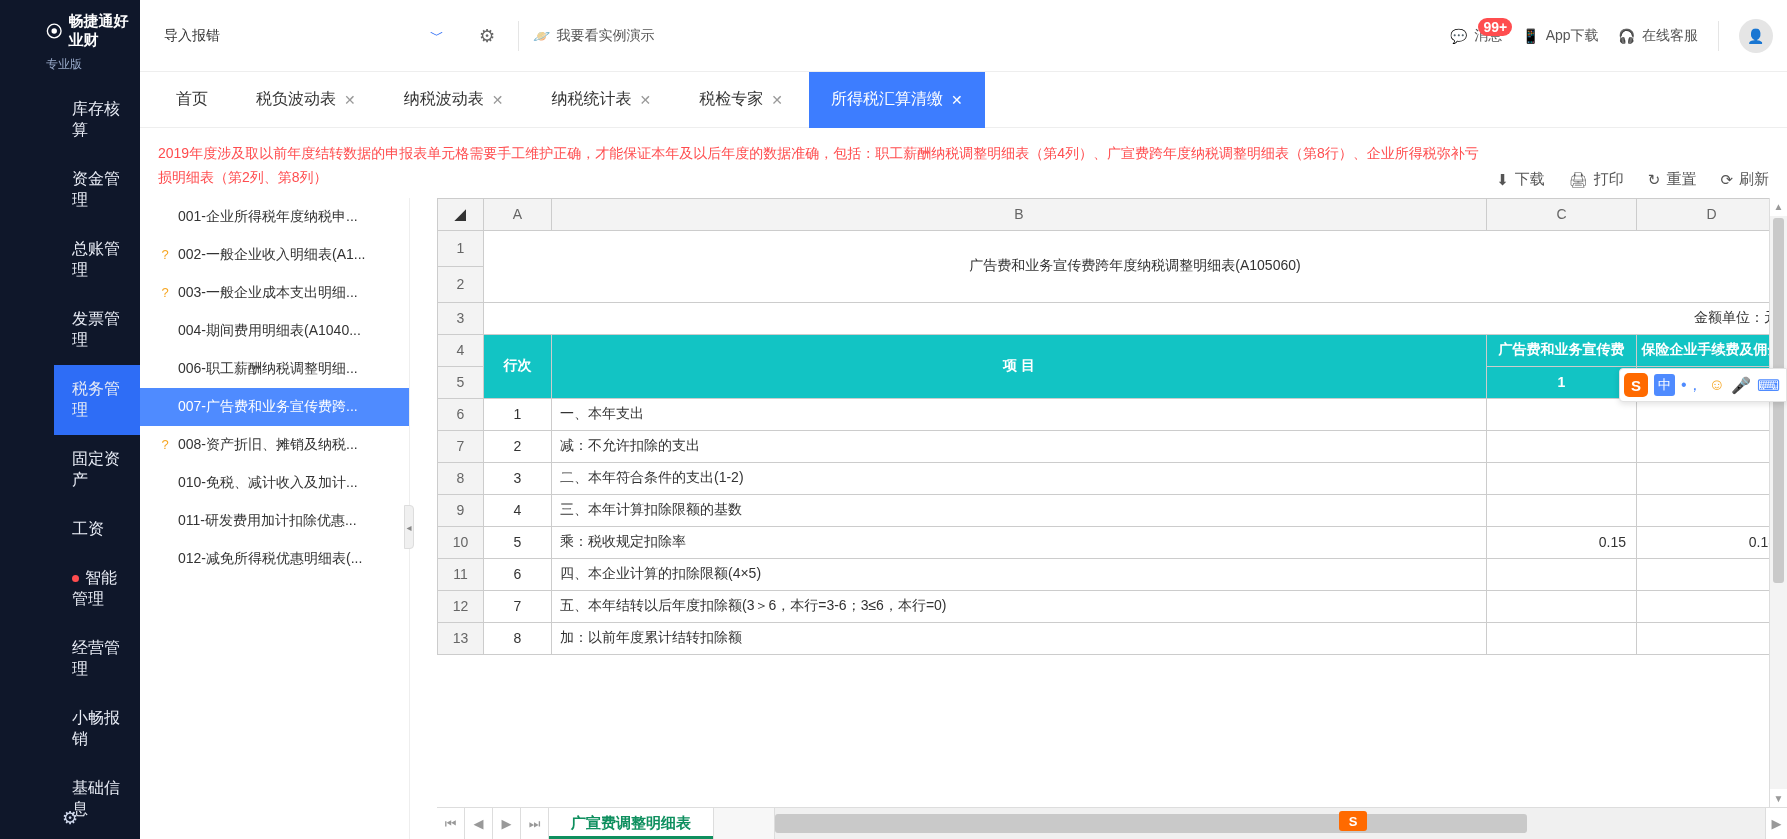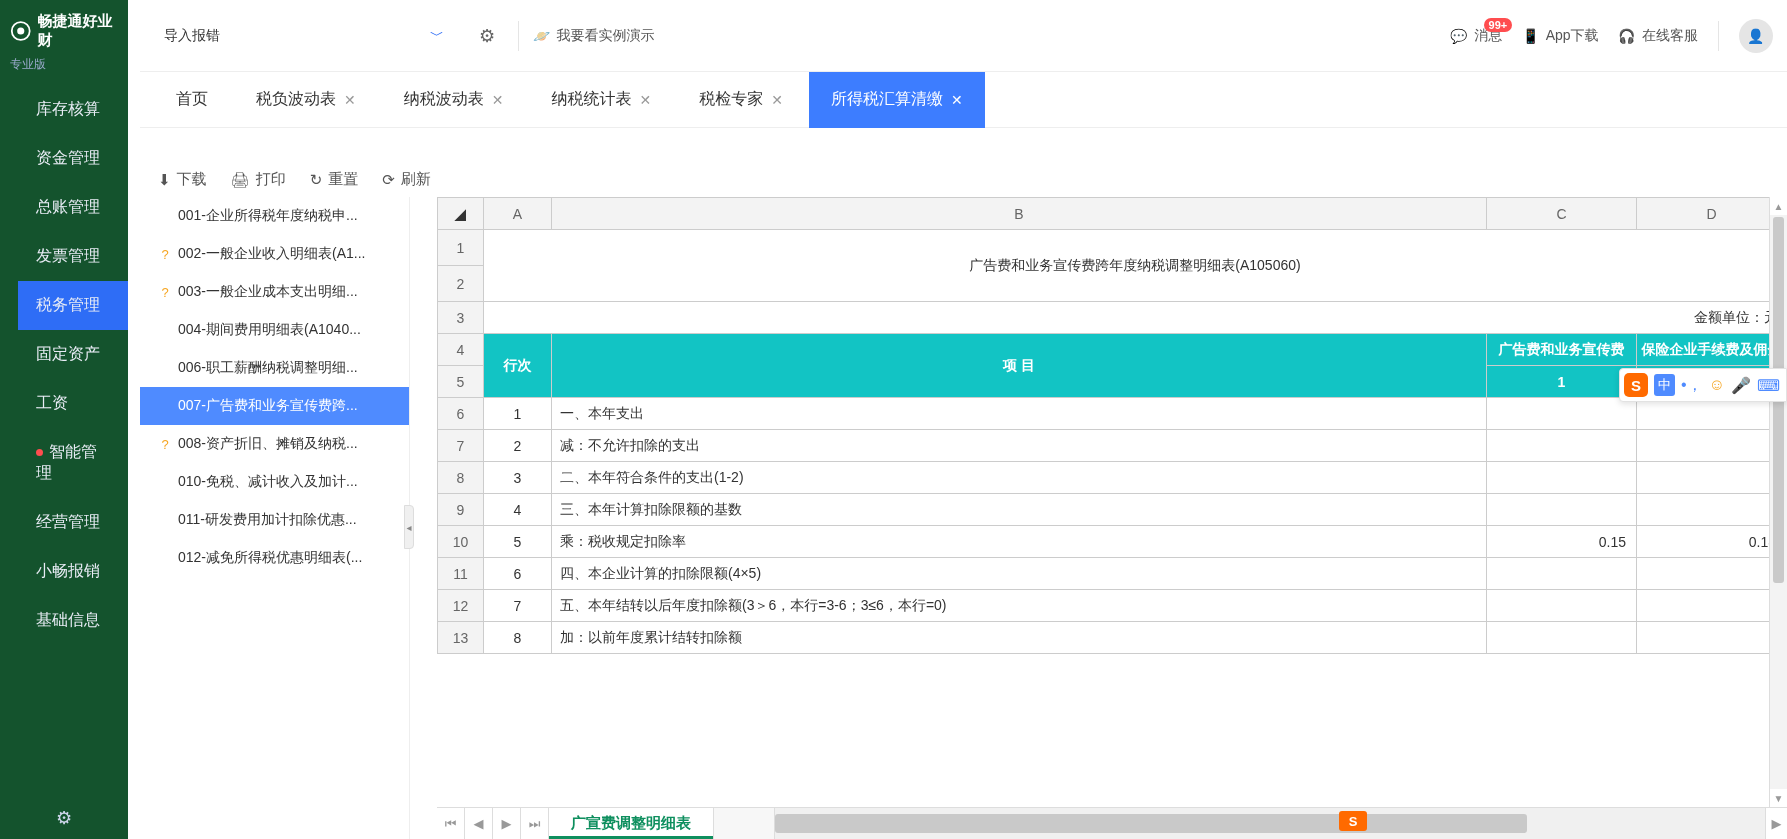--- a/index.html
+++ b/index.html
@@ -1,19 +1,19 @@
 <!DOCTYPE html>
 <html><head>
 <meta charset="utf-8">
 <style>
 * { margin: 0; padding: 0; box-sizing: border-box; }
 body { font-family: "Microsoft YaHei", Arial, sans-serif; font-size: 14px; color: #333; overflow: hidden; height: 100vh; }
 
 
-.sidebar { position: fixed; left: 0; top: 0; width: 128px; height: 100vh; background: #14532d; color: #fff; z-index: 10; }
+.sidebar { position: fixed; left: 0; top: 0; width: 140px; height: 100vh; background: #0f172a; color: #fff; z-index: 10; padding-left: 36px; }
 .logo-area { padding: 12px 10px 6px; display: flex; align-items: center; gap: 6px; }
 .logo-icon { width: 24px; height: 24px; }
 .logo-text { font-size: 15px; font-weight: bold; color: #fff; }
 .version-label { font-size: 12px; color: #98a9c9; padding: 0 10px 12px; }
 .nav-list { list-style: none; margin-left: 18px; }
 .nav-item { padding: 14px 18px; font-size: 16px; cursor: pointer; color: #e8ecf5; position: relative; }
 .nav-item.active { background: #2e6df6; }
 .nav-item.dotted::before { content: ""; width: 7px; height: 7px; background: #ff4d4f; border-radius: 50%; display: inline-block; margin-right: 6px; vertical-align: middle; }
 .gear-bottom { position: absolute; bottom: 10px; left: 0; right: 0; text-align: center; color: #cdd6ea; font-size: 18px; }
 
@@ -23,21 +23,21 @@
 
 .topbar { height: 72px; border-bottom: 1px solid #eee; display: flex; align-items: center; padding: 0 14px; gap: 14px; }
 .import-area { display: flex; align-items: center; gap: 10px; }
 .import-select { min-width: 300px; height: 36px; display: flex; align-items: center; justify-content: space-between; padding: 0 10px; margin-right:6px; }
 .chevron { color: #2e6df6; font-size: 14px; }
 .gear-btn { width: 34px; height: 34px; border: none; background: #fff; display: flex; align-items: center; justify-content: center; cursor: pointer; font-size: 18px; color: #666; }
 .divider-v { width: 1px; height: 30px; background: #e5e5e5; }
 .demo-link { display: flex; align-items: center; gap: 6px; color: #555; cursor: pointer; }
 .topbar-right { margin-left: auto; display: flex; align-items: center; gap: 20px; font-size: 14px; color: #555; }
 .tb-item { display: flex; align-items: center; gap: 6px; cursor: pointer; position: relative; }
-.badge { position: absolute; top: -9px; right: -10px; background: #ff4d4f; color: #fff; font-size: 11px; padding: 1px 5px; border-radius: 9px; font-weight: bold; }
+.badge { position: absolute; top: -9px; right: -10px; background: #ff4d4f; color: #fff; font-size: 14px; padding: 1px 5px; border-radius: 9px; font-weight: bold; }
 .avatar { width: 34px; height: 34px; border-radius: 50%; background: #e5e5e5; display: flex; align-items: center; justify-content: center; color: #aaa; }
 
 
 .tabs-row { height: 56px; background: #fff; display: flex; align-items: center; padding: 0 14px; gap: 4px; border-bottom: 1px solid #eee; }
 .tab { padding: 0 22px; height: 56px; display: flex; align-items: center; gap: 8px; font-size: 16px; color: #333; cursor: pointer; }
 .tab .close { color: #999; font-size: 14px; }
 .tab.active { background: #3d7dff; color: #fff; }
 .tab.active .close { color: #fff; }
 
 
@@ -178,20 +178,21 @@
         <span class="close">✕</span>
       </div>
       <div class="tab active">
         <span>所得税汇算清缴</span>
         <span class="close">✕</span>
       </div>
     </div>
 
   <div class="content">
     <div class="notice-row">
+      <div class="notice">2019年度涉及取以前年度结转数据的申报表单元格需要手工维护正确，才能保证本年及以后年度的数据准确，包括：职工薪酬纳税调整明细表（第4列）、广宣费跨年度纳税调整明细表（第8行）、企业所得税弥补亏损明细表（第2列、第8列）</div>
       <div class="toolbar">
         <div class="tool-btn">
             <span>⬇</span>
             <span>下载</span>
           </div>
         <div class="tool-btn">
             <span>🖨</span>
             <span>打印</span>
           </div>
         <div class="tool-btn">

